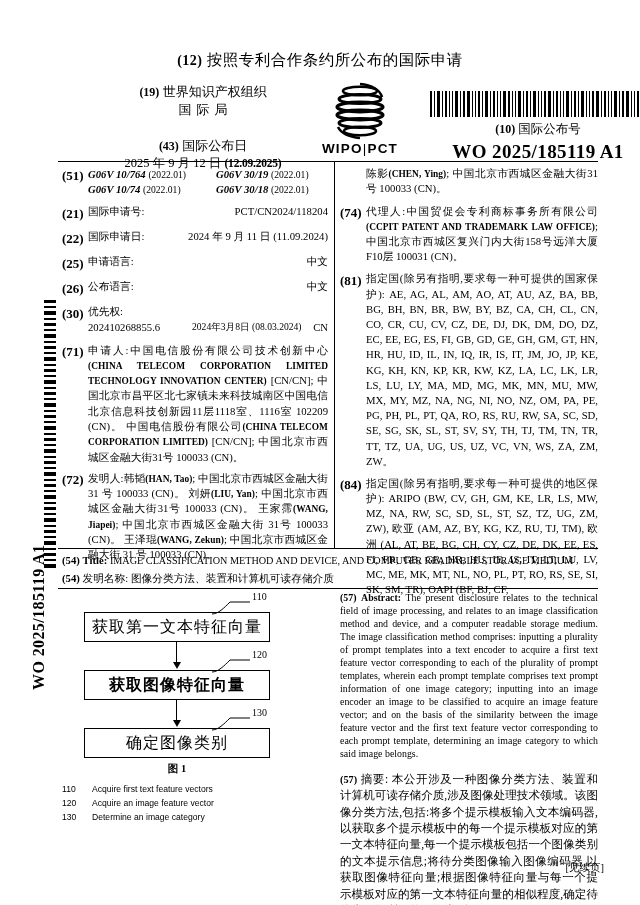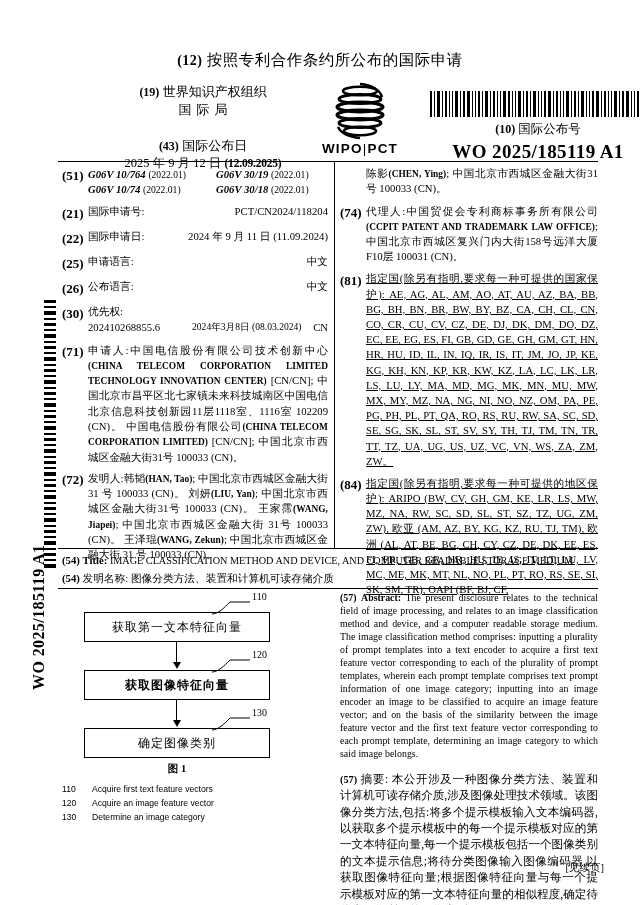--- a/index.html
+++ b/index.html
@@ -81,21 +81,21 @@
     font-size:10.7px; line-height:1.42;
   }
   .col-l { left:62px;  width:266px; }
   .col-r { left:340px; width:258px; }
 
   .fld { display:flex; margin-bottom:5.5px; align-items:flex-start; }
   .fld .tag { flex:0 0 26px; font-weight:bold; font-size:13px; padding-top:0.5px;}
   .fld .body { flex:1 1 auto; }
 
   .just { text-align:justify; text-justify:inter-character; }
-  .justw { text-align:justify;text-decoration:underline; }
+  .justw { text-align:justify; }
   .en { font-weight:bold; font-size:9.4px; letter-spacing:0.05px; }
   .ipc { font-style:italic; font-weight:bold; }
   .sm { font-size:9.6px; }
   .row2 { display:flex; }
   .row2 > span:first-child { flex:0 0 128px; }
 
   .kv { display:flex; }
   .kv .k { flex:0 0 auto; }
   .kv .v { flex:1 1 auto; text-align:right; }
 
@@ -123,21 +123,21 @@
     text-align:justify; text-justify:inter-ideograph;
   }
   .abs-cn .tag { font-weight:bold; font-size:10.3px; }
 
   
   .flow { position:relative; width:268px; height:172px; }
   .fbox {
     position:absolute; left:22px; width:186px; height:30px;
     border:1.1px solid #000;
     display:flex; align-items:center; justify-content:center;
-    font-size:12px; letter-spacing:1px;
+    font-size:16px; letter-spacing:1px;
   }
   .fbox.b1 { top:18px; }
   .fbox.b2 { top:76px;font-weight:bold; }
   .fbox.b3 { top:134px; }
   .arrow {
     position:absolute; left:114px; width:1.2px; background:#000;
   }
   .arrow.a1 { top:48px; height:21px; }
   .arrow.a2 { top:106px; height:21px; }
   .arrowhead {

